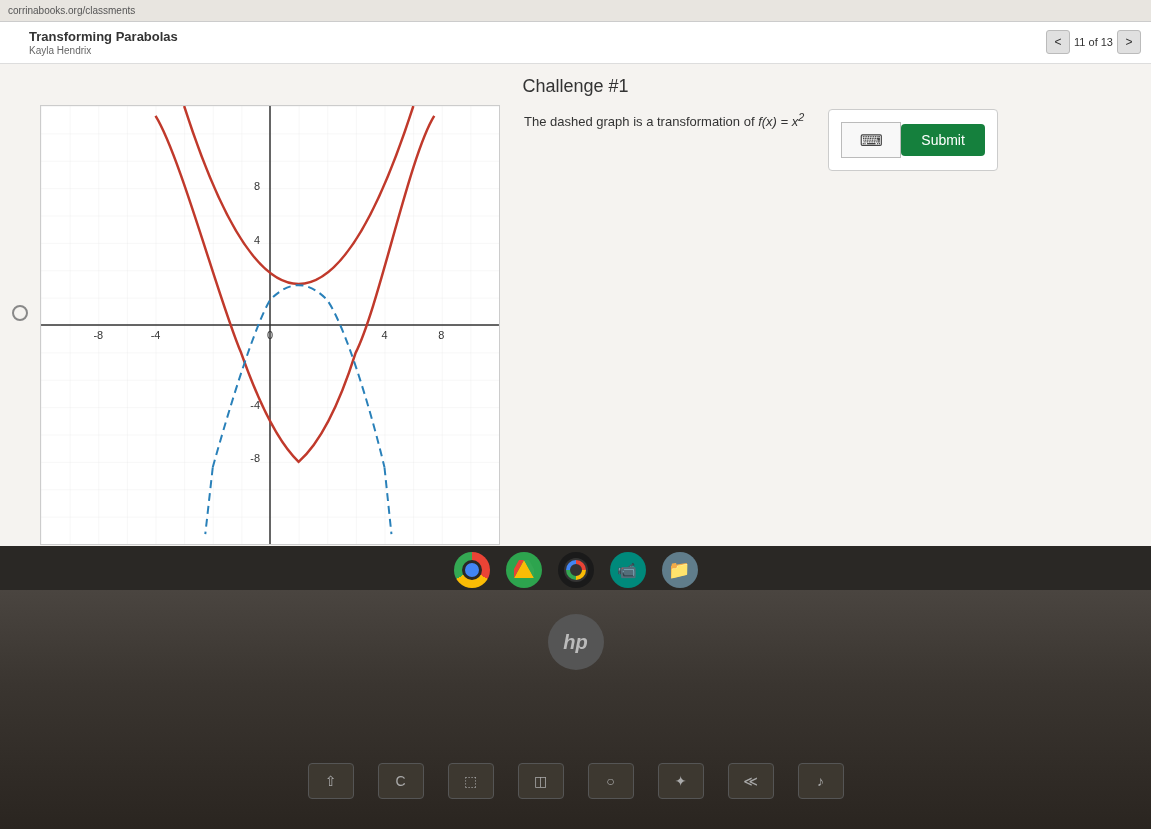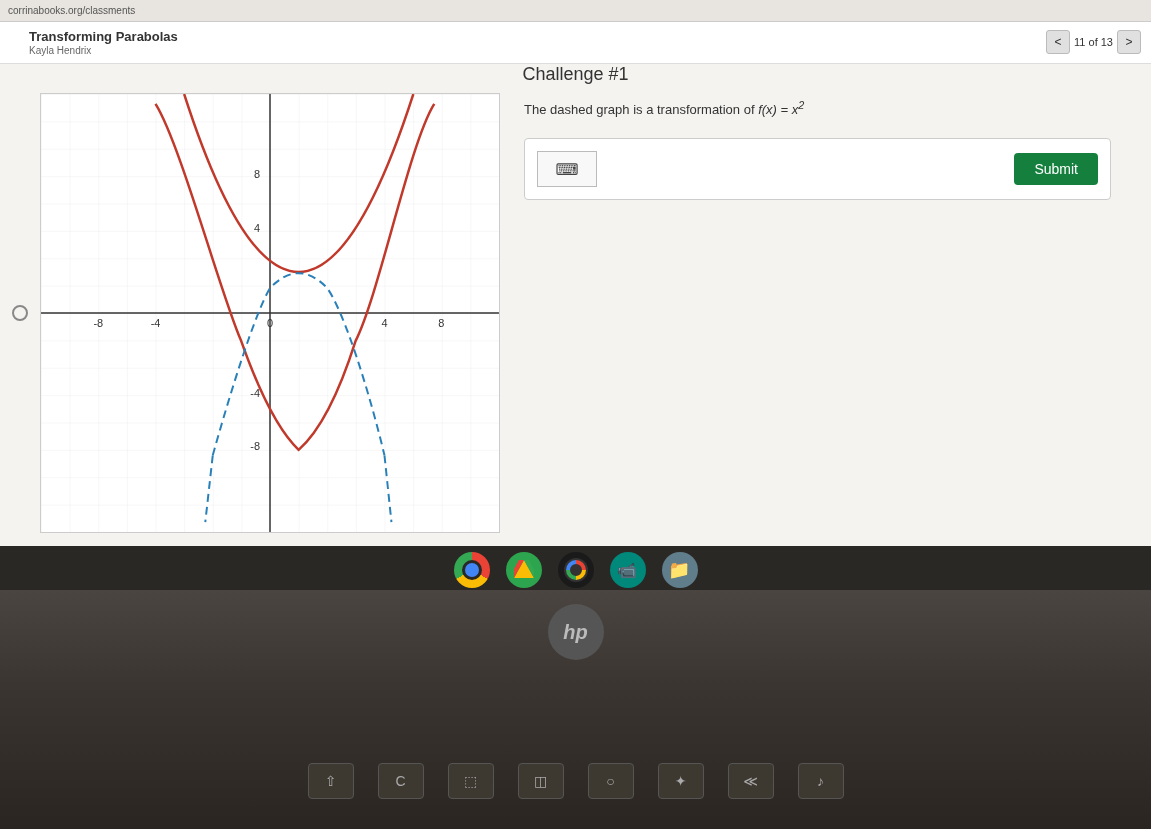--- a/index.html
+++ b/index.html
@@ -106,21 +106,21 @@
       background: #f5f3f0;
       display: flex;
       flex-direction: column;
       align-items: center;
     }
 
     .challenge-title {
       font-size: 18px;
       font-weight: normal;
       color: #333;
-      margin-top: 0;
+      margin-top: 12px;
       margin-bottom: 4px;
       align-self: center;
     }
 
     .content-row {
       display: flex;
       flex-direction: row;
       align-items: flex-start;
       gap: 24px;
       padding: 0 40px;
@@ -140,22 +140,22 @@
 
     .graph-svg {
       width: 100%;
       height: 100%;
     }
 
     
     .right-panel {
       flex: 1;
       display: flex;
-      flex-direction: column;
-      gap: 17px;
+      flex-direction: row;
+      gap: 24px;
       padding-top: 4px;
     }
 
     .description-text {
       font-size: 13px;
       color: #333;
       line-height: 1.6;
     }
 
     .description-text .math {
@@ -289,21 +289,21 @@
       position: absolute;
       top: 590px;
       left: 0;
       width: 1151px;
       height: 239px;
       background: linear-gradient(180deg, #4a4540 0%, #3a3530 40%, #2a2520 100%);
       display: flex;
       flex-direction: column;
       align-items: center;
       justify-content: flex-start;
-      padding-top: 14px;
+      padding-top: 24px;
     }
 
     .hp-logo {
       width: 56px;
       height: 56px;
       background: #555;
       border-radius: 50%;
       display: flex;
       align-items: center;
       justify-content: center;

